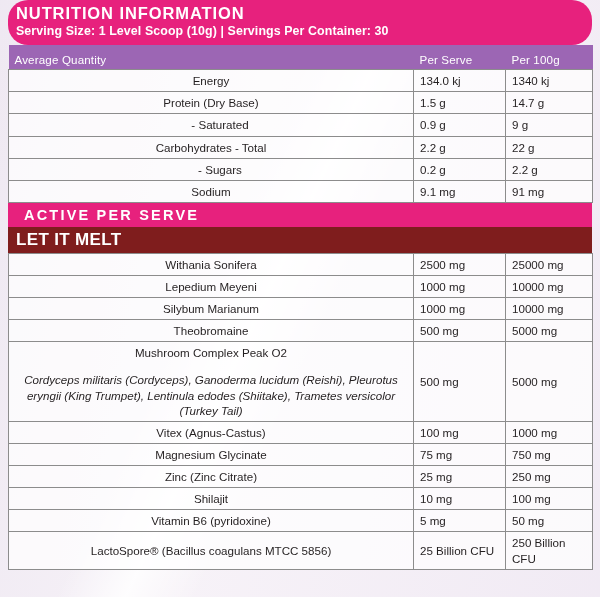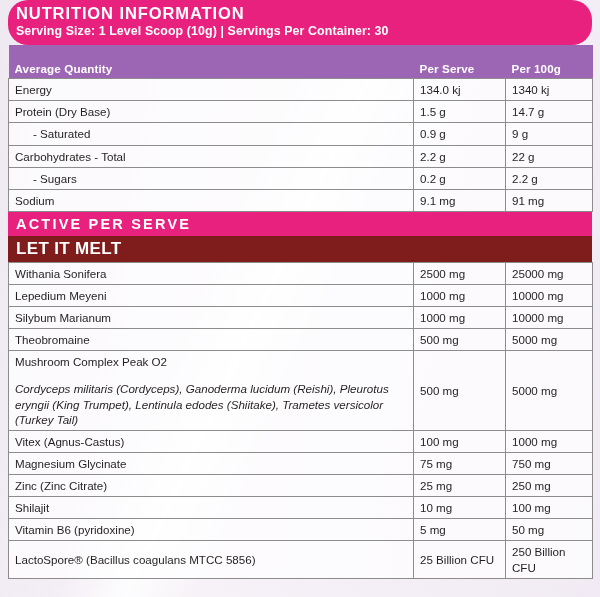--- a/index.html
+++ b/index.html
@@ -43,21 +43,21 @@
     letter-spacing:.1px;
     line-height:1.28;
     margin-top:1px;
   }
   .section-banner{
     background:#e7217d;
     color:#ffffff;
     font-size:14.5px;
     font-weight:bold;
     letter-spacing:2.2px;
-    padding:4px 8px 4px 8px;
+    padding:4px 8px 4px 16px;
     box-sizing:border-box;
   }
   .sub-banner{
     background:#7f1d1d;
     color:#ffffff;
     font-size:17px;
     font-weight:bold;
     letter-spacing:.35px;
     padding:3px 8px 3px 8px;
     box-sizing:border-box;
@@ -71,34 +71,34 @@
     font-size:11.6px;
   }
   col.c-name{width:405px;}
   col.c-serve{width:92px;}
   col.c-hundred{width:87px;}
 
   thead th{
     background:#9c66b4;
     color:#ffffff;
     font-size:11.6px;
-    font-weight:bold;
+    font-weight:normal;
     text-align:left;
-    padding:17px 6px 3px 6px;
+    padding:8px 6px 3px 6px;
     border:none;
     letter-spacing:.15px;
   }
   tbody td{
     border:1px solid #8c8c8c;
     padding:3px 6px 3px 6px;
     background:rgba(255,255,255,.72);
     vertical-align:middle;
     line-height:1.3;
   }
-  tbody td.name{border-left:1px solid #8c8c8c;}
+  tbody td.name{border-left:1px solid #8c8c8c;text-align:center;}
   td.indent{padding-left:24px;}
   .mush-latin{font-style:italic;display:block;line-height:1.32;margin-top:12px;}
   .mush-title{display:block;line-height:1.32;}
 
   
   .footer{
     padding:10px 10px 0 10px;
     box-sizing:border-box;
   }
 </style>

